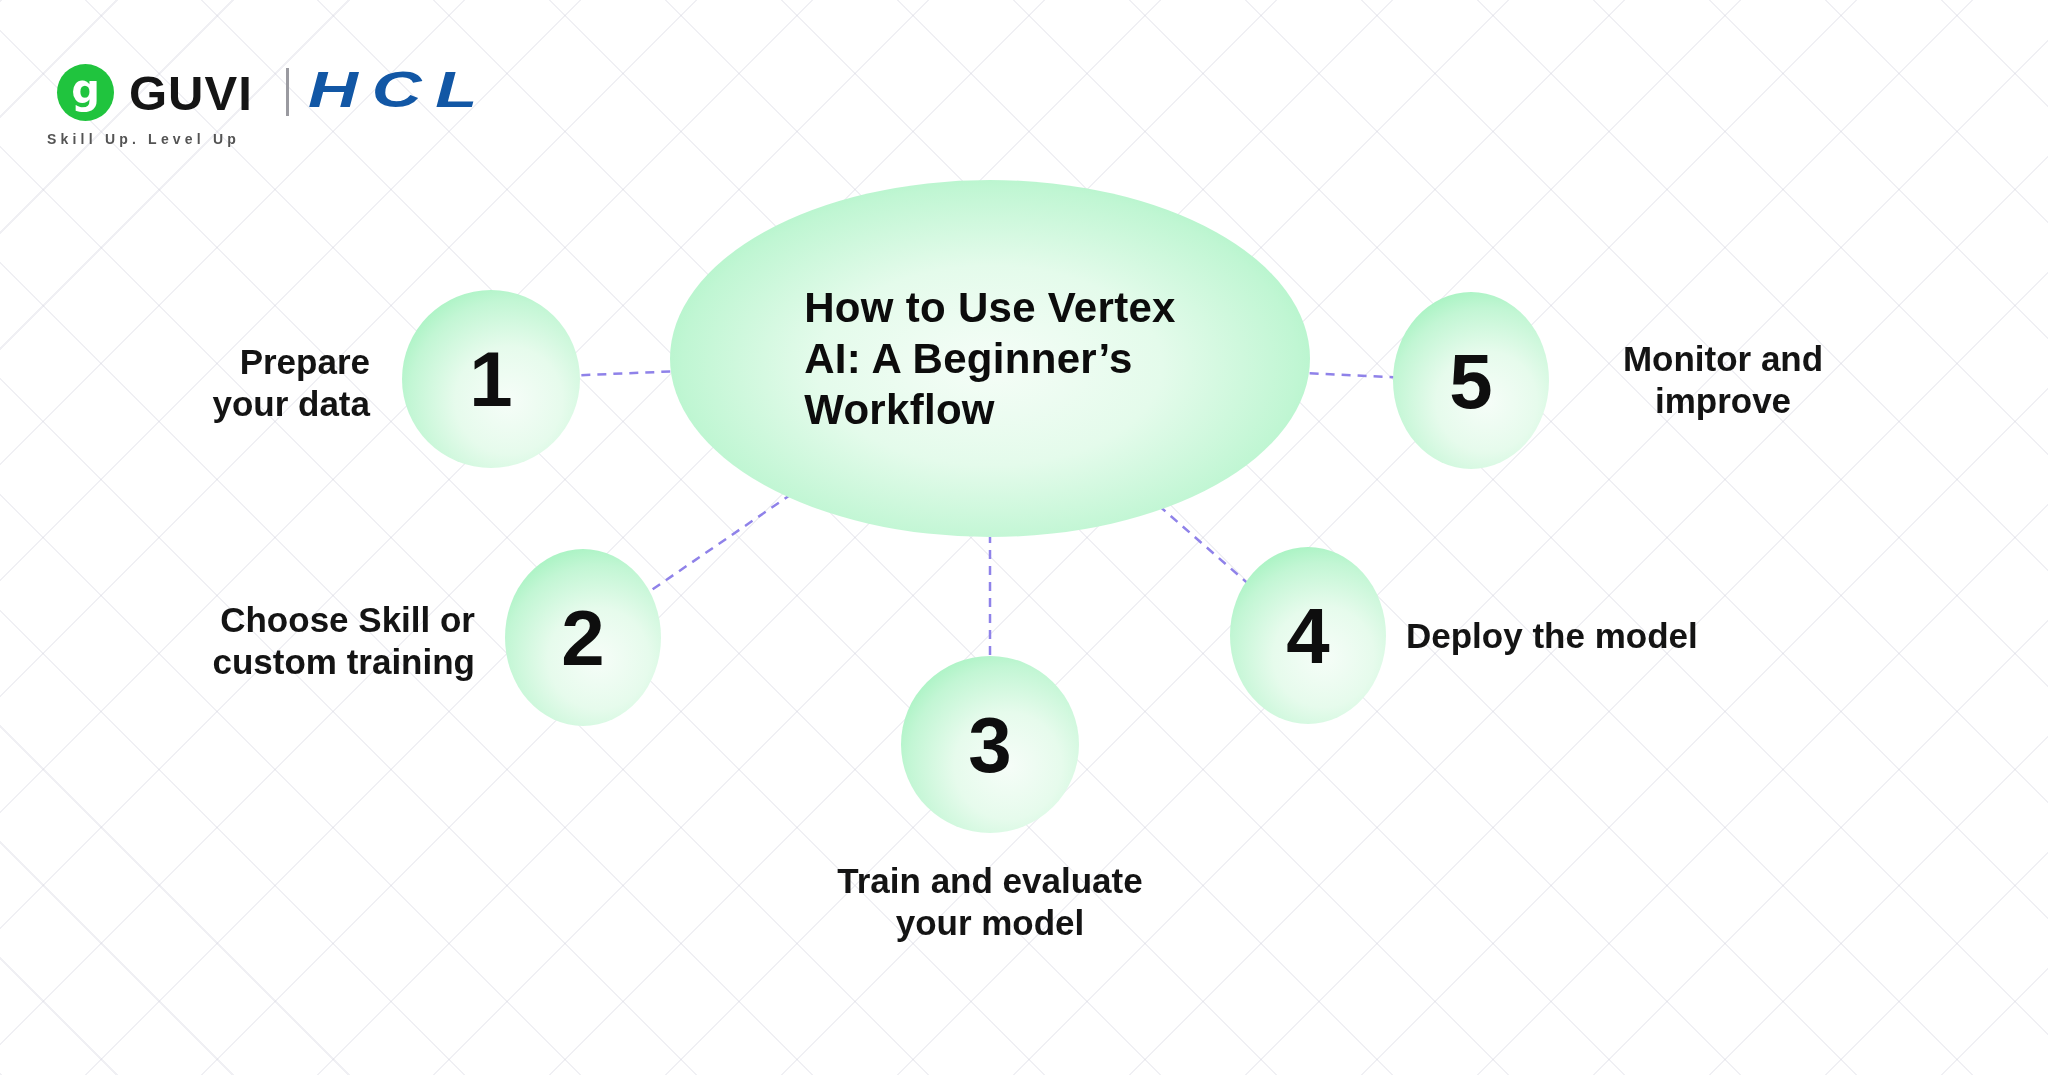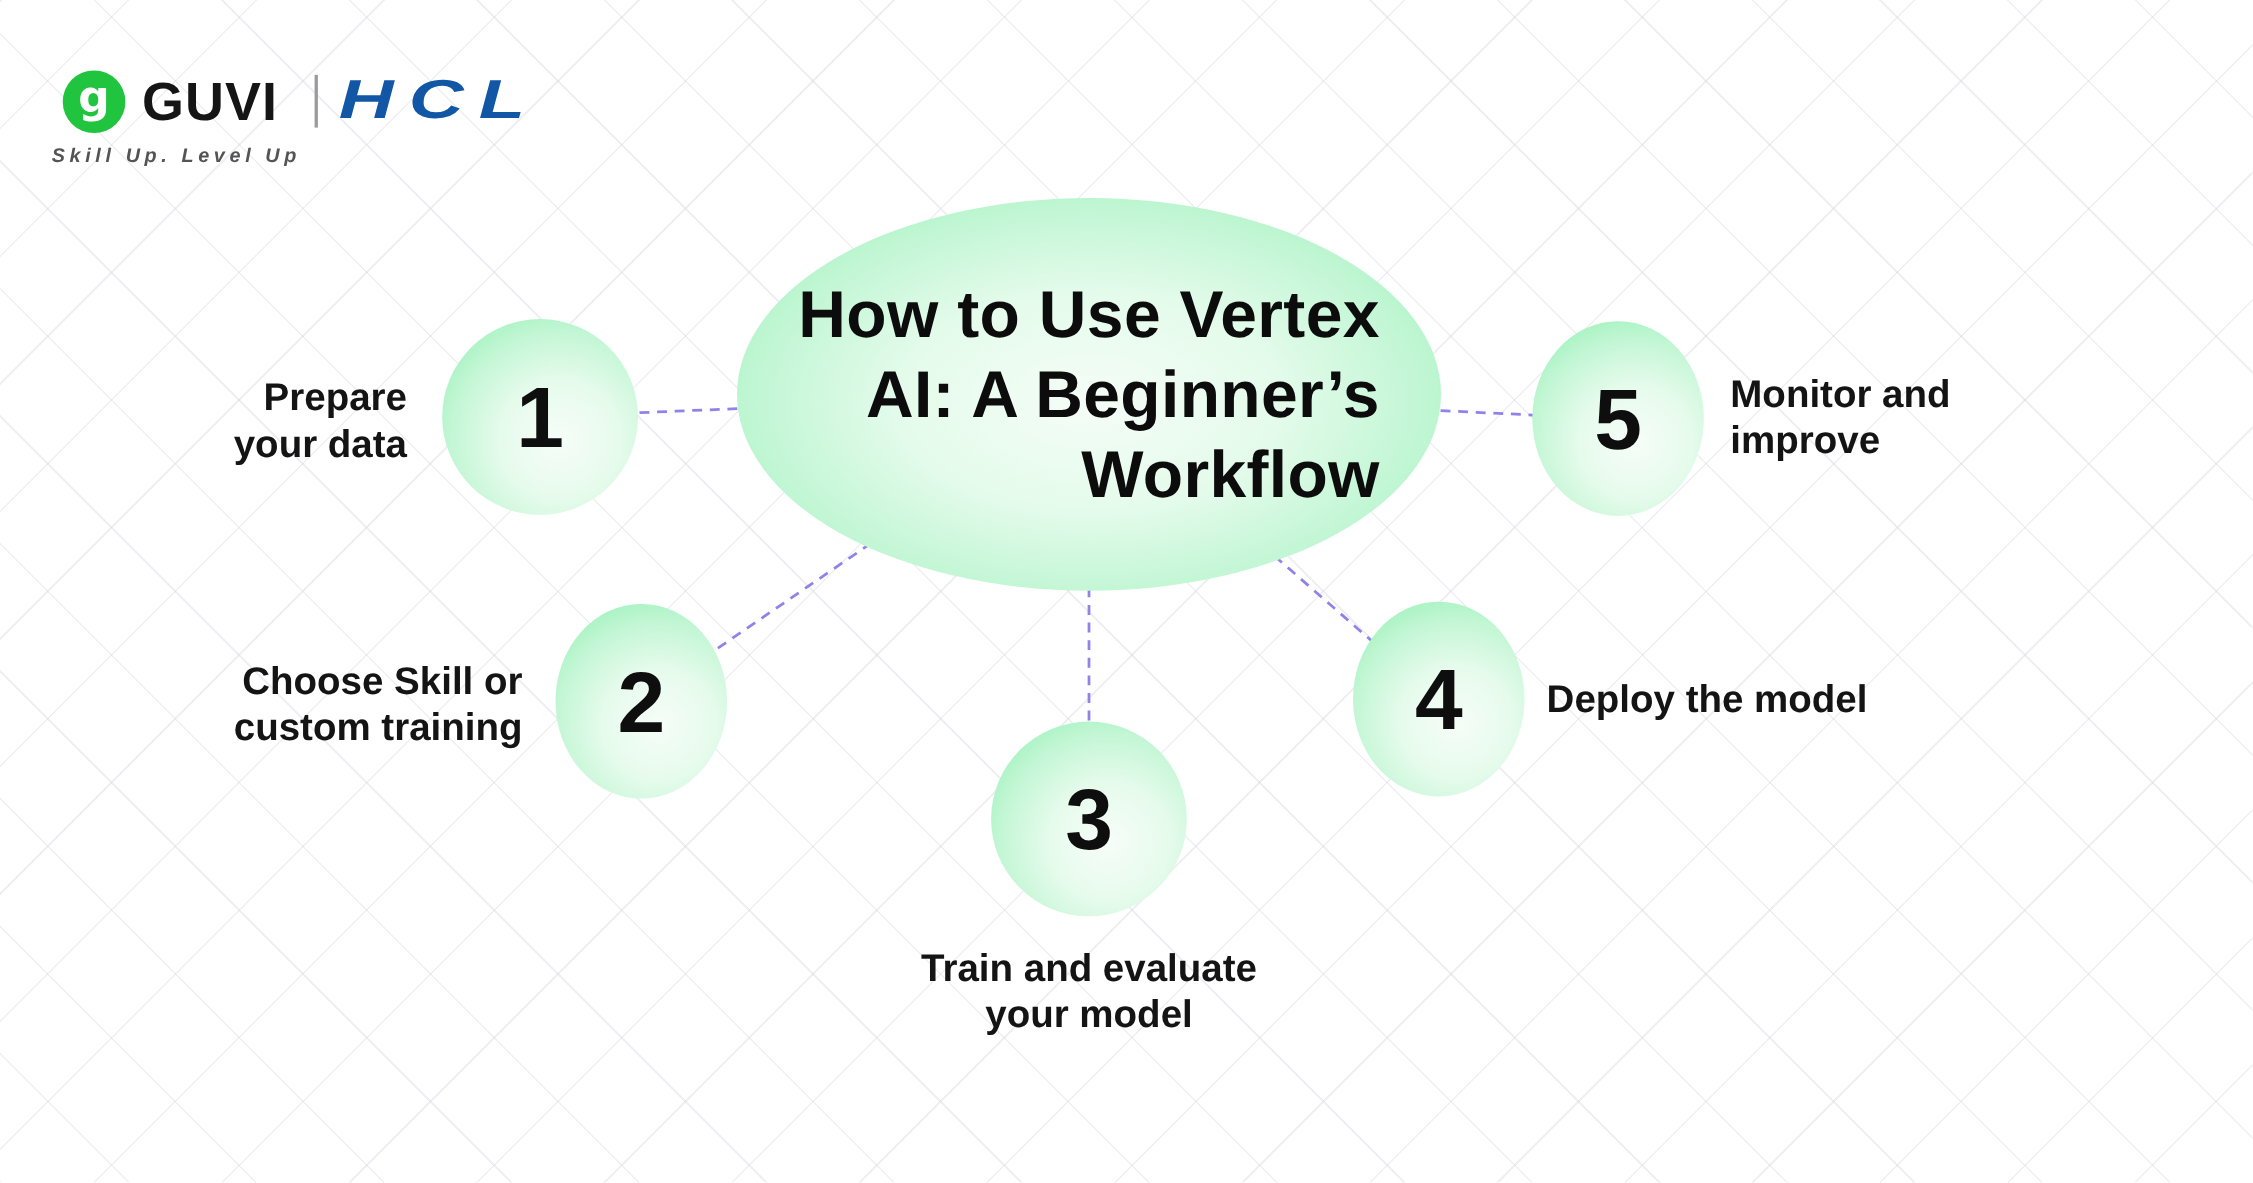--- a/index.html
+++ b/index.html
@@ -39,41 +39,40 @@
     width: 3px; height: 48px; background: #9a9aa0;
   }
   .hcl-word {
     position: absolute; left: 308px; top: 62px;
     font-size: 50px; font-weight: 700; font-style: italic;
     letter-spacing: 10px; color: #1257a5; line-height: 56px;
     transform: scaleX(1.38); transform-origin: left center;
   }
   .tagline {
     position: absolute; left: 47px; top: 131px;
-    font-size: 18px; font-weight: 700; letter-spacing: 4.2px;
+    font-size: 14px; font-weight: 700; letter-spacing: 4.2px;
     color: #545454;
-    font-style: italic;
   }
 
   
   .connectors { position: absolute; left: 0; top: 0; z-index: 1; }
 
   
   .center-ellipse {
     position: absolute; z-index: 2;
     left: 670px; top: 180px; width: 640px; height: 357px;
     border-radius: 50%;
     background: radial-gradient(ellipse at 50% 52%,
       #f5fdf7 0%, #e4fbeb 38%, #c0f6d3 68%, #8df0b0 97%);
     display: flex; align-items: center; justify-content: center;
   }
   .center-title {
-    font-size: 60px; font-weight: 800; line-height: 1.22;
+    font-size: 42px; font-weight: 800; line-height: 1.22;
     letter-spacing: 0.3px; color: #0c0c0c;
-    text-align: right; white-space: pre-line;
+    text-align: left; white-space: pre-line;
   }
 
   
   .step-circle {
     position: absolute; z-index: 2; border-radius: 50%;
     background: radial-gradient(circle at 60% 62%,
       #f6fdf8 0%, #e6fbec 35%, #c2f6d4 65%, #85efaa 100%);
     display: flex; align-items: center; justify-content: center;
   }
   .step-circle .num {
@@ -88,21 +87,21 @@
   
   .step-label {
     position: absolute; z-index: 2;
     font-size: 35px; font-weight: 700; line-height: 1.2;
     color: #141414; white-space: pre-line;
   }
   .l1 { left: 100px;  top: 341px; width: 270px; text-align: right; }
   .l2 { left: 155px;  top: 599px; width: 320px; text-align: right; }
   .l3 { left: 740px;  top: 860px; width: 500px; text-align: center; }
   .l4 { left: 1406px; top: 615px; width: 420px; text-align: left; }
-  .l5 { left: 1573px; top: 338px; width: 300px; text-align: left; }
+  .l5 { left: 1573px; top: 338px; width: 300px; text-align: center; }
 </style>
 </head>
 <body>
 
 <div class="canvas">
 
   <svg class="connectors" width="2048" height="1075" viewBox="0 0 2048 1075">
     <g stroke="#8f82e9" stroke-width="2.5" stroke-dasharray="9 7" fill="none">
       <line x1="990" y1="358" x2="491" y2="379"></line>
       <line x1="990" y1="358" x2="583" y2="637"></line>

